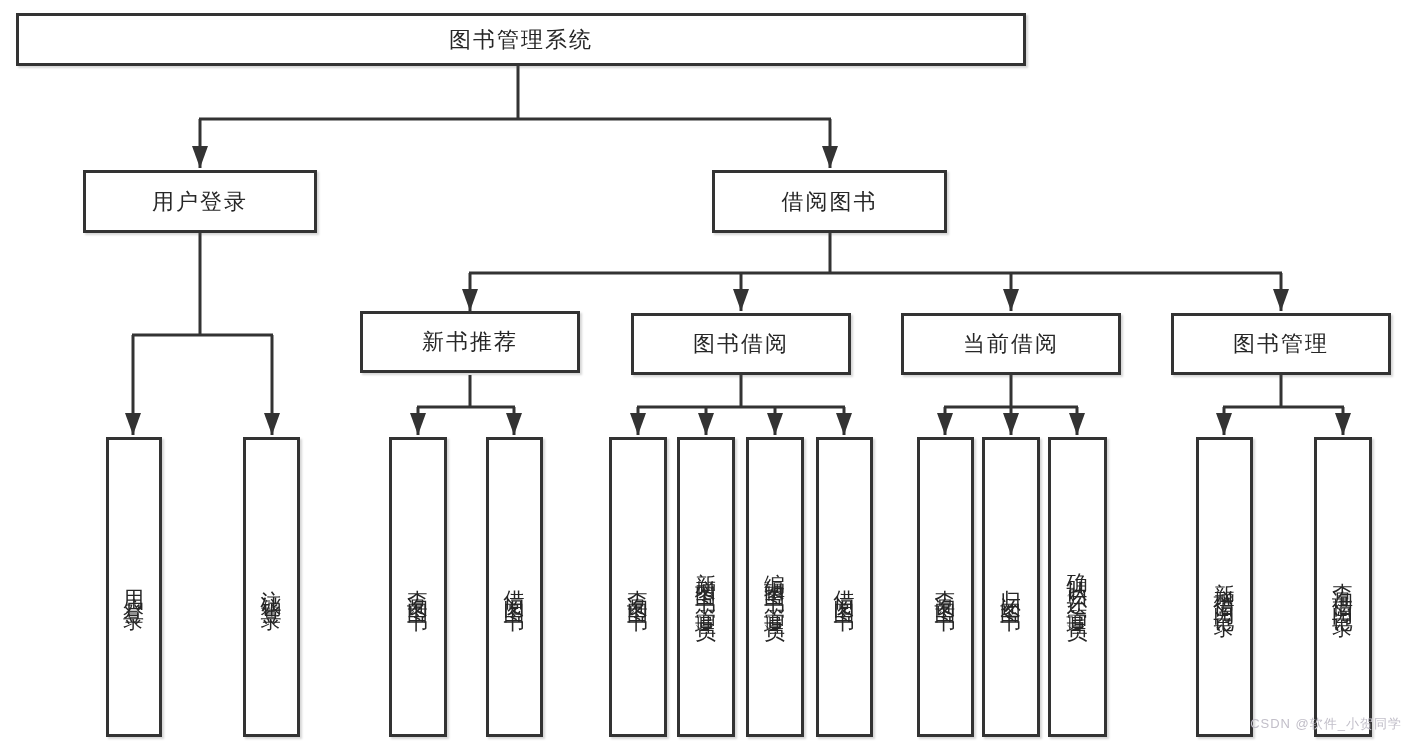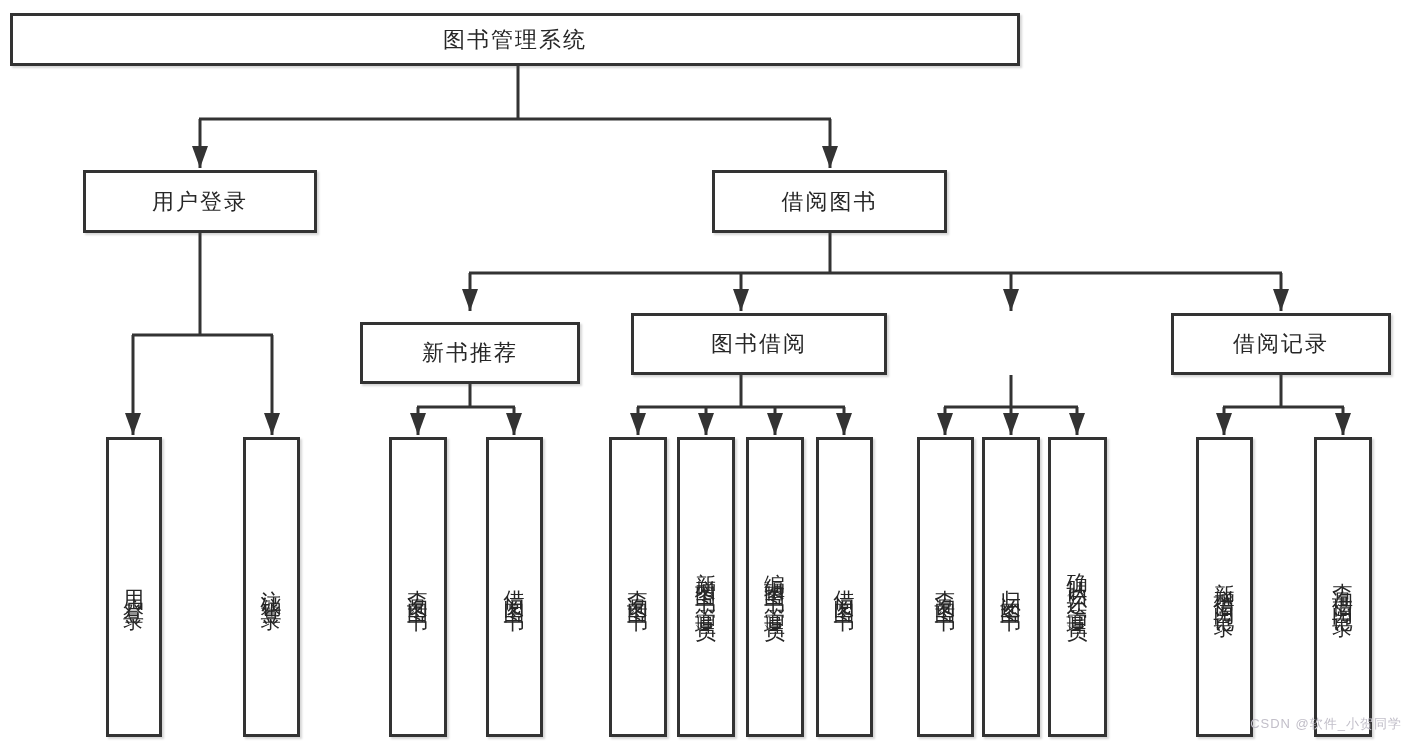--- a/index.html
+++ b/index.html
@@ -90,39 +90,42 @@
       <line x1="775" y1="407" x2="775" y2="435" marker-end="url(#ah)"></line>
       <line x1="844" y1="407" x2="844" y2="435" marker-end="url(#ah)"></line>
       <line x1="945" y1="407" x2="945" y2="435" marker-end="url(#ah)"></line>
       <line x1="1011" y1="407" x2="1011" y2="435" marker-end="url(#ah)"></line>
       <line x1="1077" y1="407" x2="1077" y2="435" marker-end="url(#ah)"></line>
       <line x1="1224" y1="407" x2="1224" y2="435" marker-end="url(#ah)"></line>
       <line x1="1343" y1="407" x2="1343" y2="435" marker-end="url(#ah)"></line>
     </g>
   </svg>
 
-  <div class="box h" style="left:10px;top:13px;width:1010px;height:53px">
+  <div class="box h" style="left:16px;top:13px;width:1010px;height:53px">
     <span class="lbl">图书管理系统</span>
   </div>
 
   <div class="box h" style="left:83px;top:170px;width:234px;height:63px">
     <span class="lbl">用户登录</span>
   </div>
   <div class="box h" style="left:712px;top:170px;width:235px;height:63px">
     <span class="lbl">借阅图书</span>
   </div>
 
-  <div class="box h" style="left:360px;top:322px;width:220px;height:62px">
+  <div class="box h" style="left:360px;top:311px;width:220px;height:62px">
     <span class="lbl">新书推荐</span>
   </div>
-  <div class="box h" style="left:631px;top:313px;width:256px;height:62px">
+  <div class="box h" style="left:631px;top:313px;width:220px;height:62px">
     <span class="lbl">图书借阅</span>
   </div>
+  <div class="box h" style="left:901px;top:313px;width:220px;height:62px">
+    <span class="lbl">当前借阅</span>
+  </div>
   <div class="box h" style="left:1171px;top:313px;width:220px;height:62px">
-    <span class="lbl">借阅记录</span>
+    <span class="lbl">图书管理</span>
   </div>
 
   <div class="box v" style="left:106px;top:437px;width:56px;height:300px">
     <span class="lbl">用户登录</span>
   </div>
   <div class="box v" style="left:243px;top:437px;width:57px;height:300px">
     <span class="lbl">注销登录</span>
   </div>
 
   <div class="box v" style="left:389px;top:437px;width:58px;height:300px">

